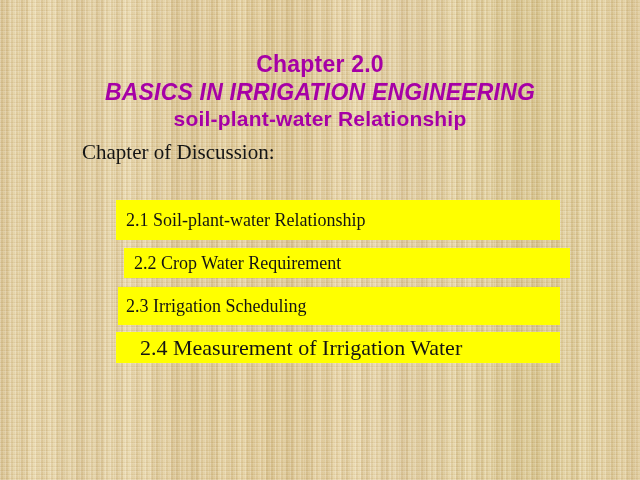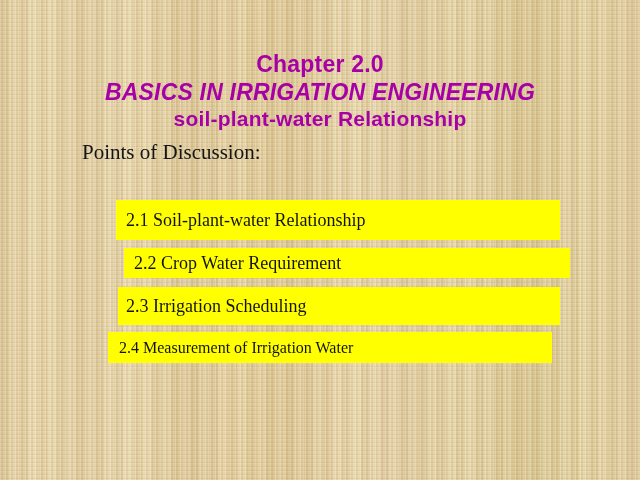--- a/index.html
+++ b/index.html
@@ -123,40 +123,40 @@
   }
   .bullet-3 {
     left: 118px;
     top: 287px;
     width: 442px;
     height: 38px;
     padding-left: 8px;
     font-size: 18px;
   }
   .bullet-4 {
-    left: 108px;
+    left: 116px;
     top: 332px;
     width: 444px;
     height: 31px;
-    padding-left: 11px;
-    font-size: 16px;
+    padding-left: 24px;
+    font-size: 22px;
   }
 </style>
 </head>
 <body>
 
 <div id="slide">
 
   <div class="title-block">
     <div class="title-line title-line-1">Chapter 2.0</div>
     <div class="title-line title-line-2">BASICS IN IRRIGATION ENGINEERING</div>
     <div class="title-line title-line-3">soil-plant-water Relationship</div>
   </div>
 
-  <div class="points-label">Points of Discussion:</div>
+  <div class="points-label">Chapter of Discussion:</div>
 
   <div class="bullet bullet-1">2.1 Soil-plant-water Relationship</div>
 
   <div class="bullet bullet-2">2.2 Crop Water Requirement</div>
 
   <div class="bullet bullet-3">2.3 Irrigation Scheduling</div>
 
   <div class="bullet bullet-4">2.4 Measurement of Irrigation Water</div>
 
 </div>

